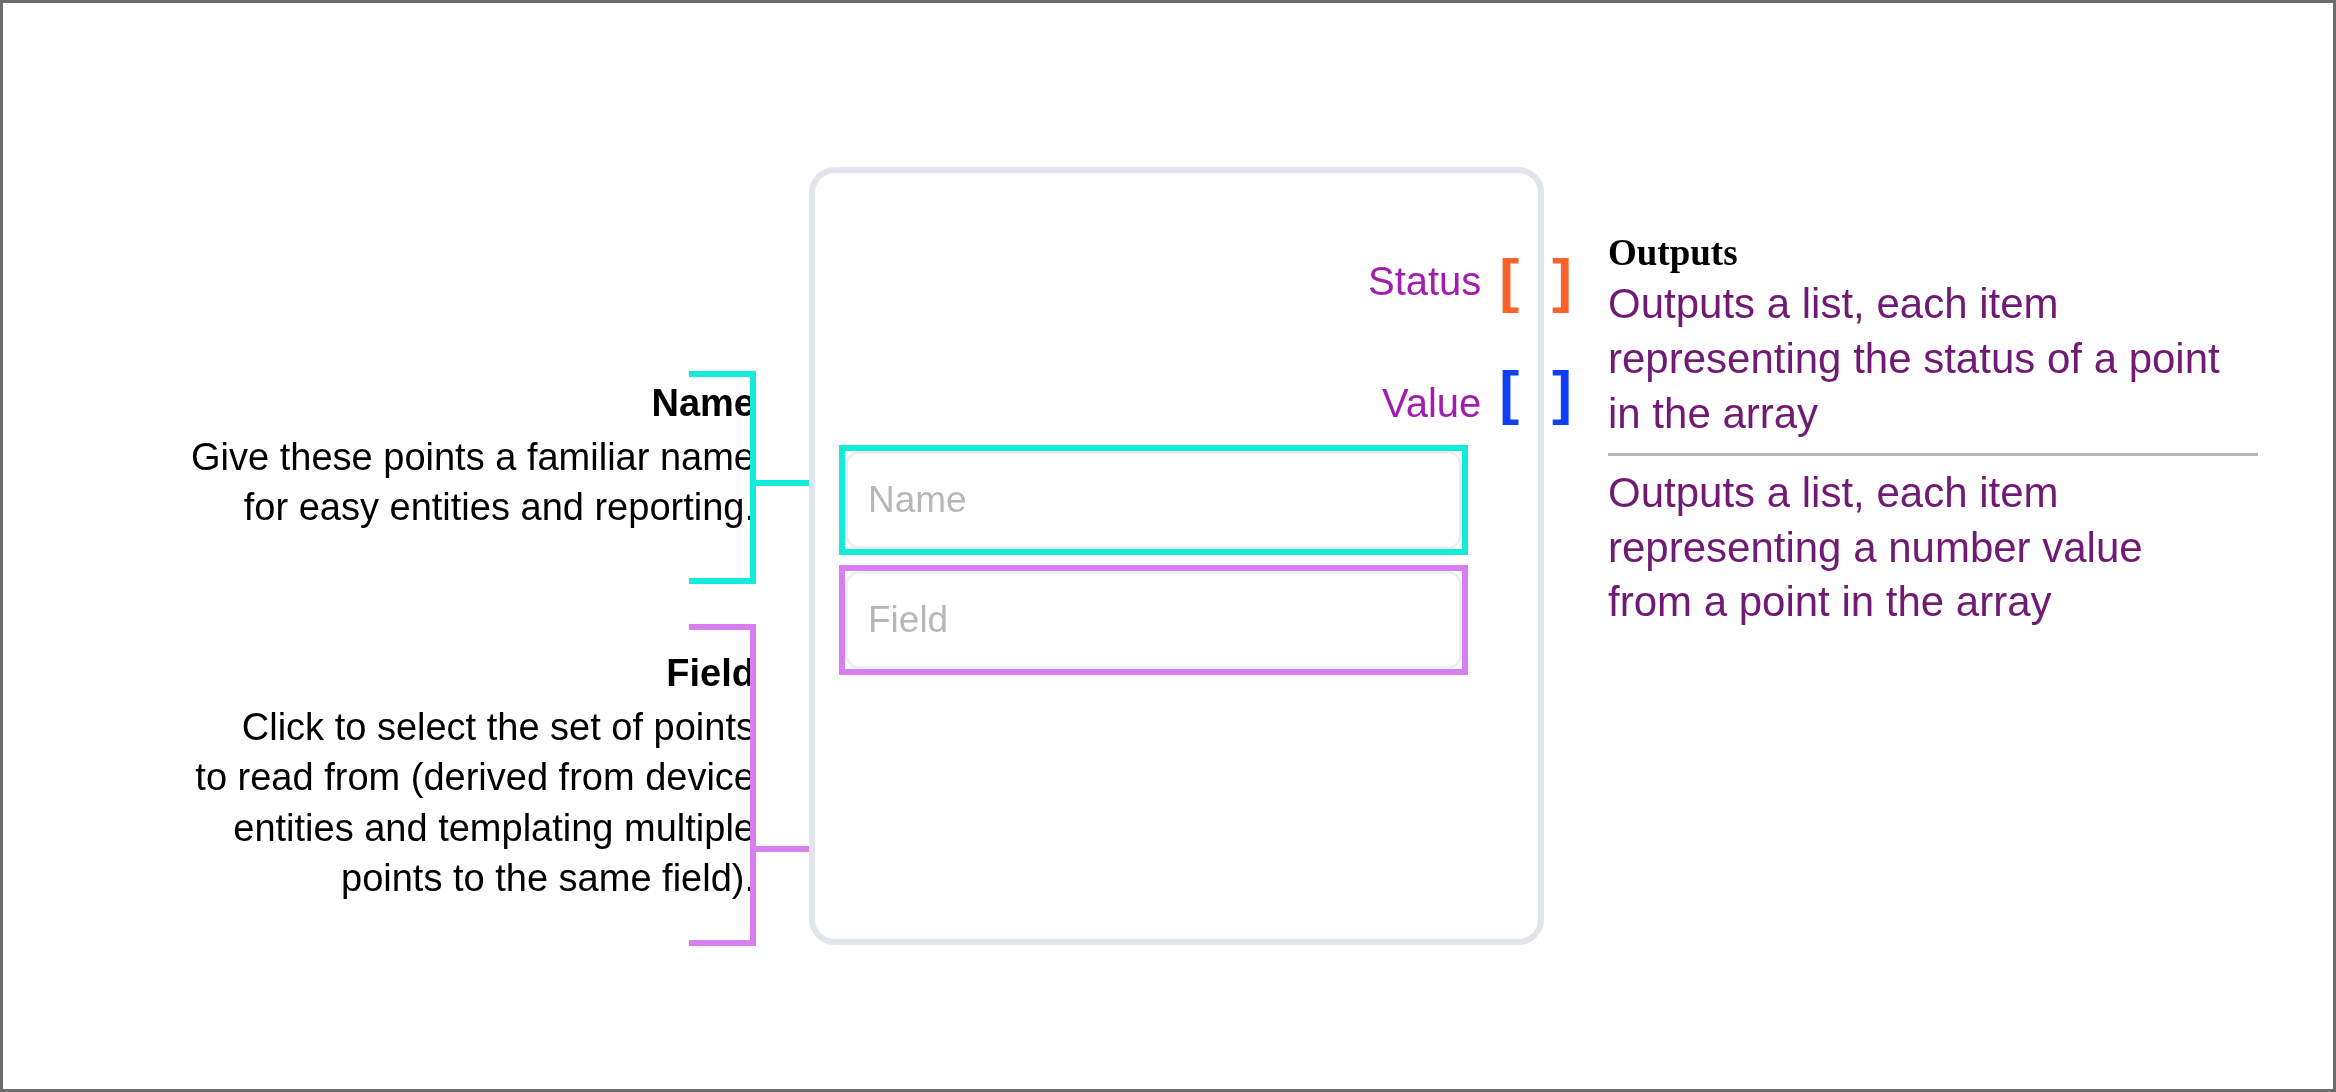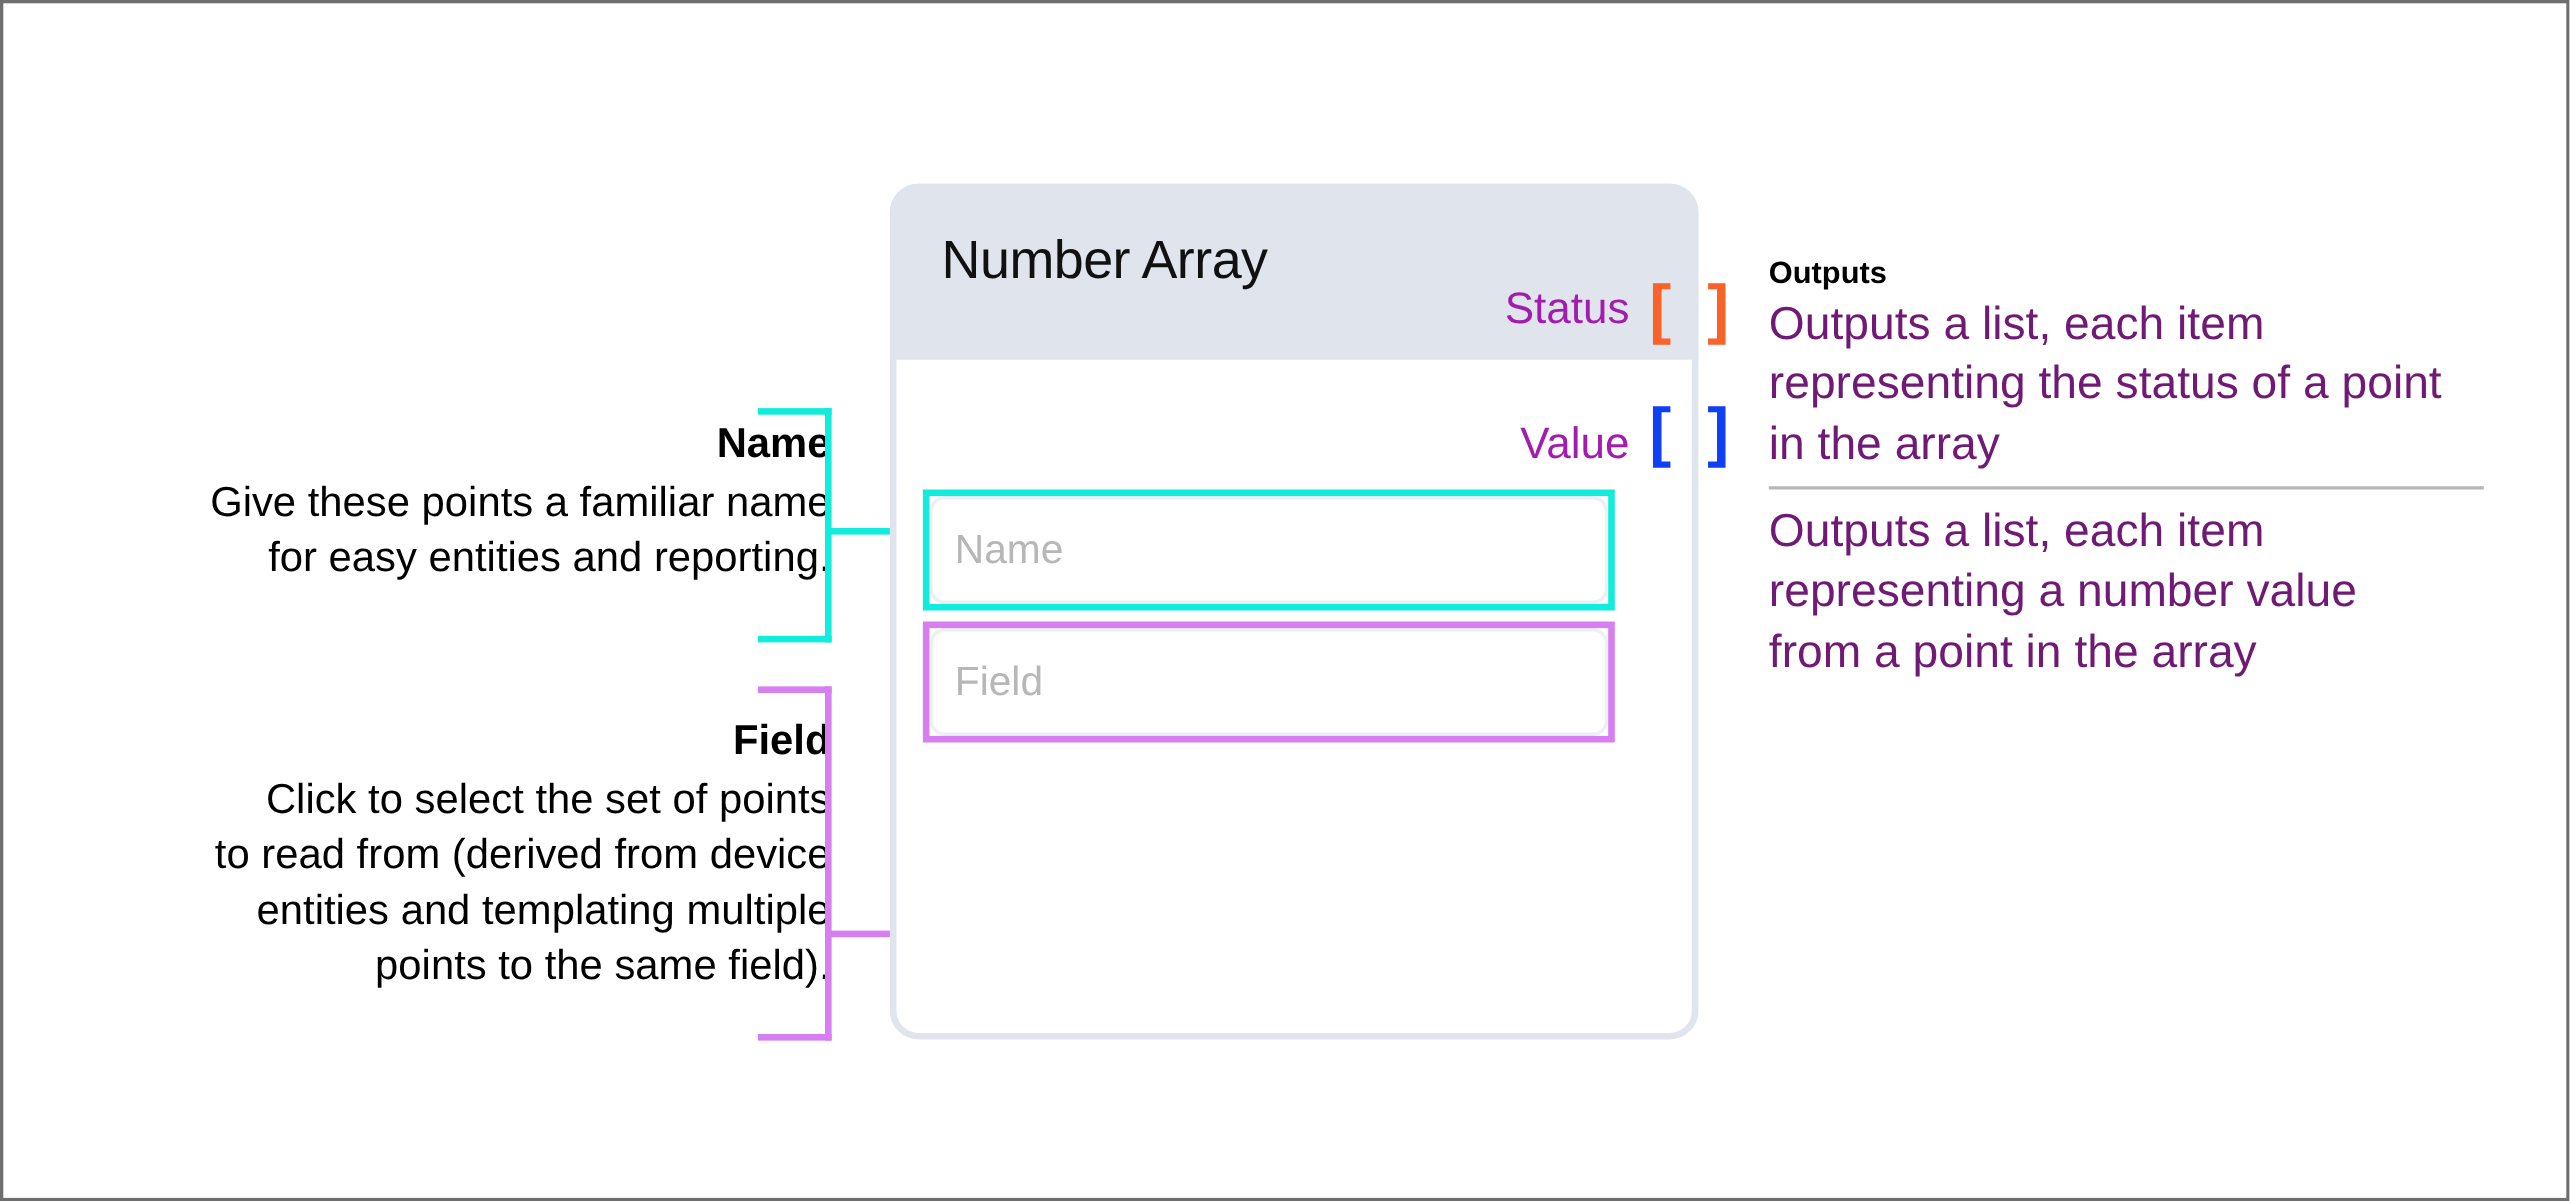--- a/index.html
+++ b/index.html
@@ -144,25 +144,26 @@
   }
 
   
   #outputs-panel {
     position: absolute;
     left: 1605px;
     top: 228px;
     width: 690px;
   }
   .outputs-heading {
-    font-size: 28px;
+    font-size: 37px;
     font-weight: 700;
     color: #000000;
     line-height: 1.2;
     margin-bottom: 2px;
+    font-family: Liberation Serif, serif;
   }
   .outputs-desc {
     font-size: 42px;
     color: #701a75;
     line-height: 1.3;
     white-space: pre-line;
   }
   .outputs-divider {
     height: 3px;
     background: #b8b8b8;
@@ -197,23 +198,20 @@
   </div>
 
   <div class="lead h violet" style="left:686px; top:621px; width:67px;"></div>
   <div class="lead v violet" style="left:747px; top:621px; height:322px;"></div>
   <div class="lead h violet" style="left:686px; top:937px; width:67px;"></div>
 
   <div class="lead h violet" style="left:747px; top:843px; width:92px;"></div>
 
   <div class="node-card">
 
-    <div class="node-header">
-      <div class="node-title">Number Array</div>
-    </div>
 
     <div class="port-row" id="port-status">
       <span class="port-label">Status</span>
       <span class="bracket status">[ ]</span>
     </div>
 
     <div class="port-row" id="port-value">
       <span class="port-label">Value</span>
       <span class="bracket value">[ ]</span>
     </div>

